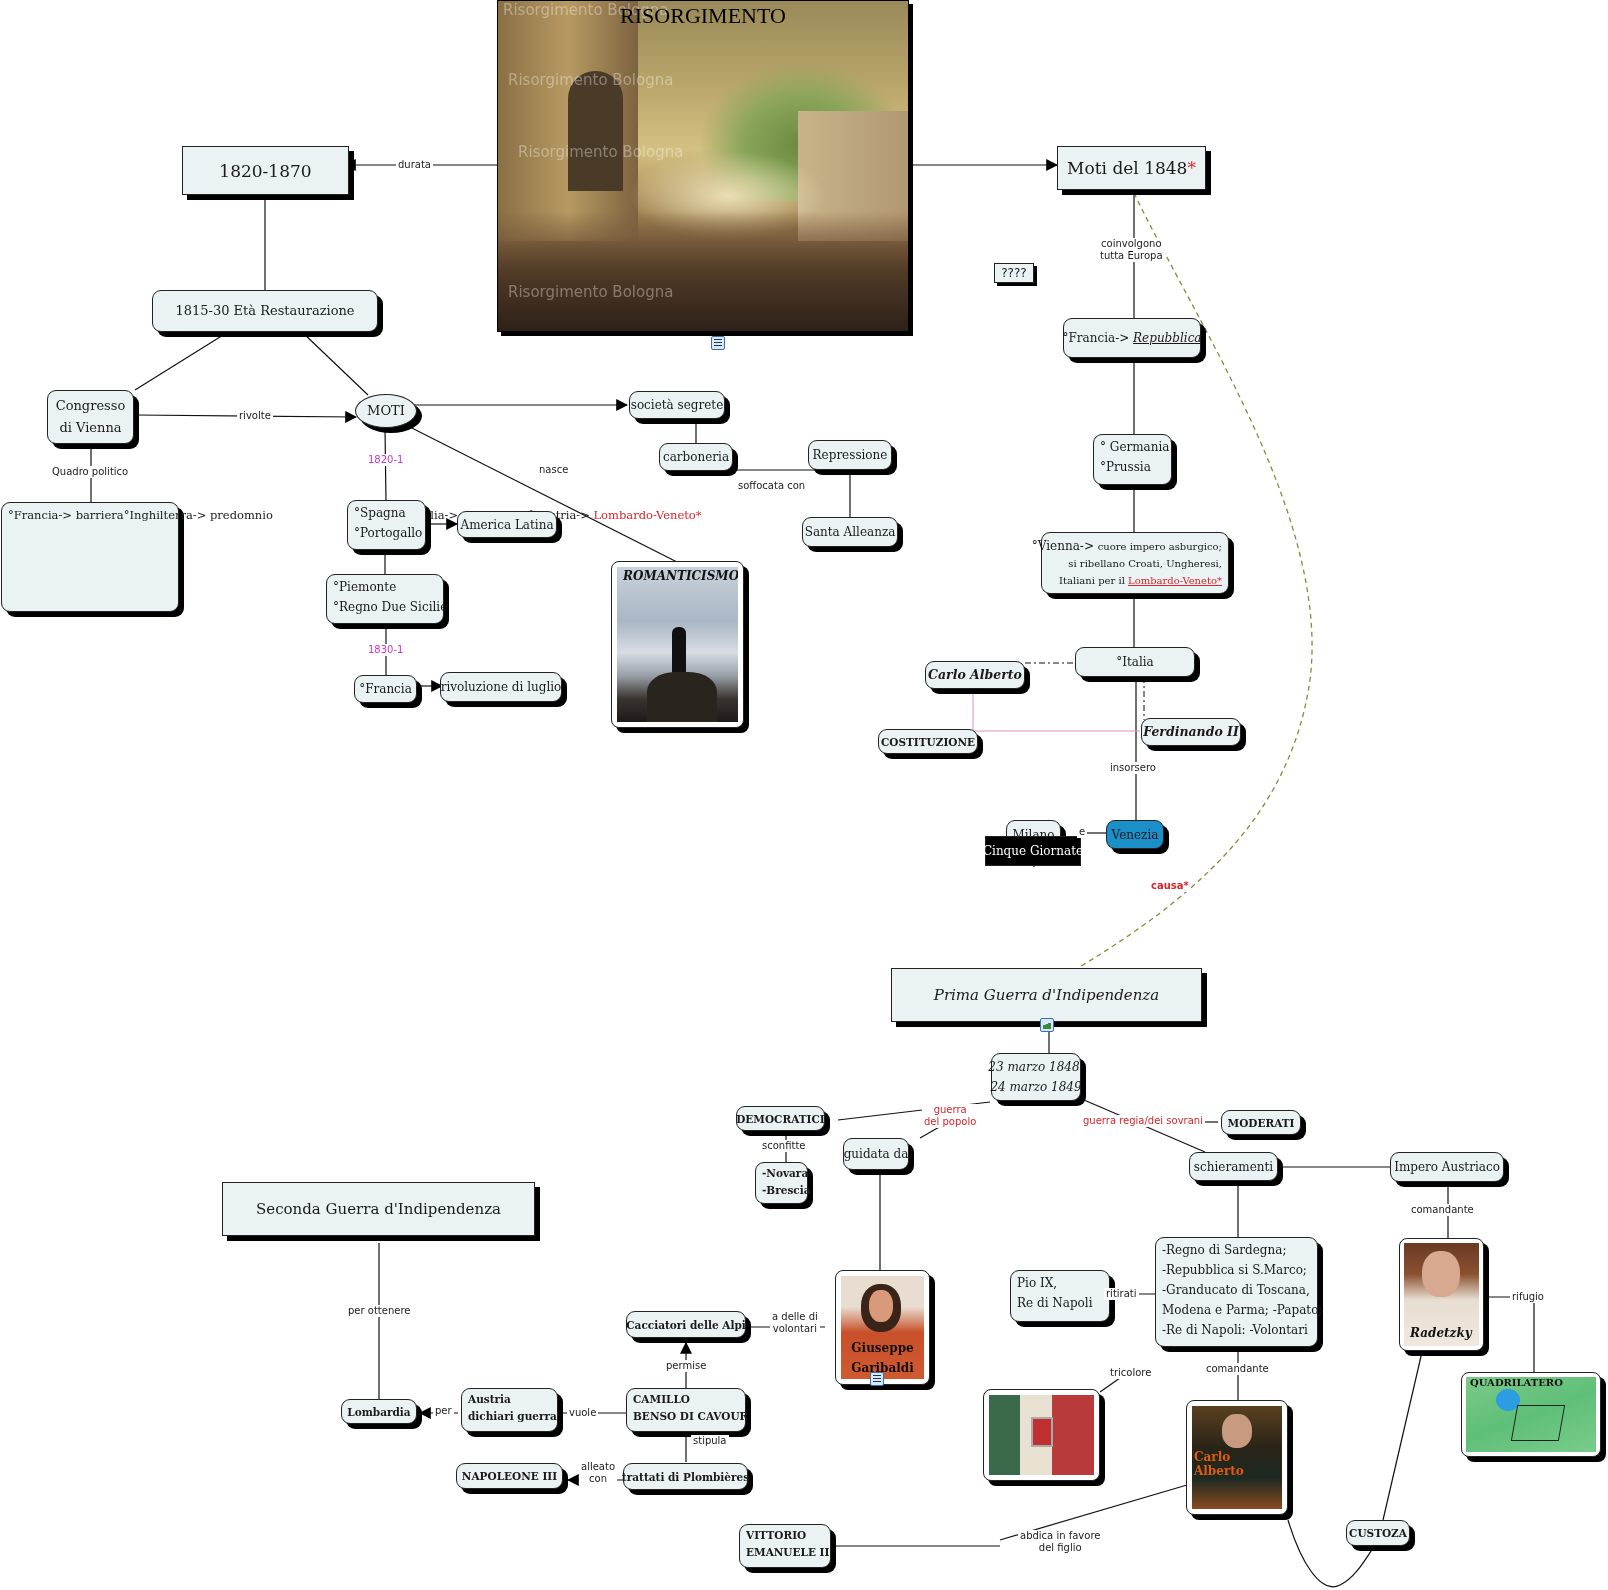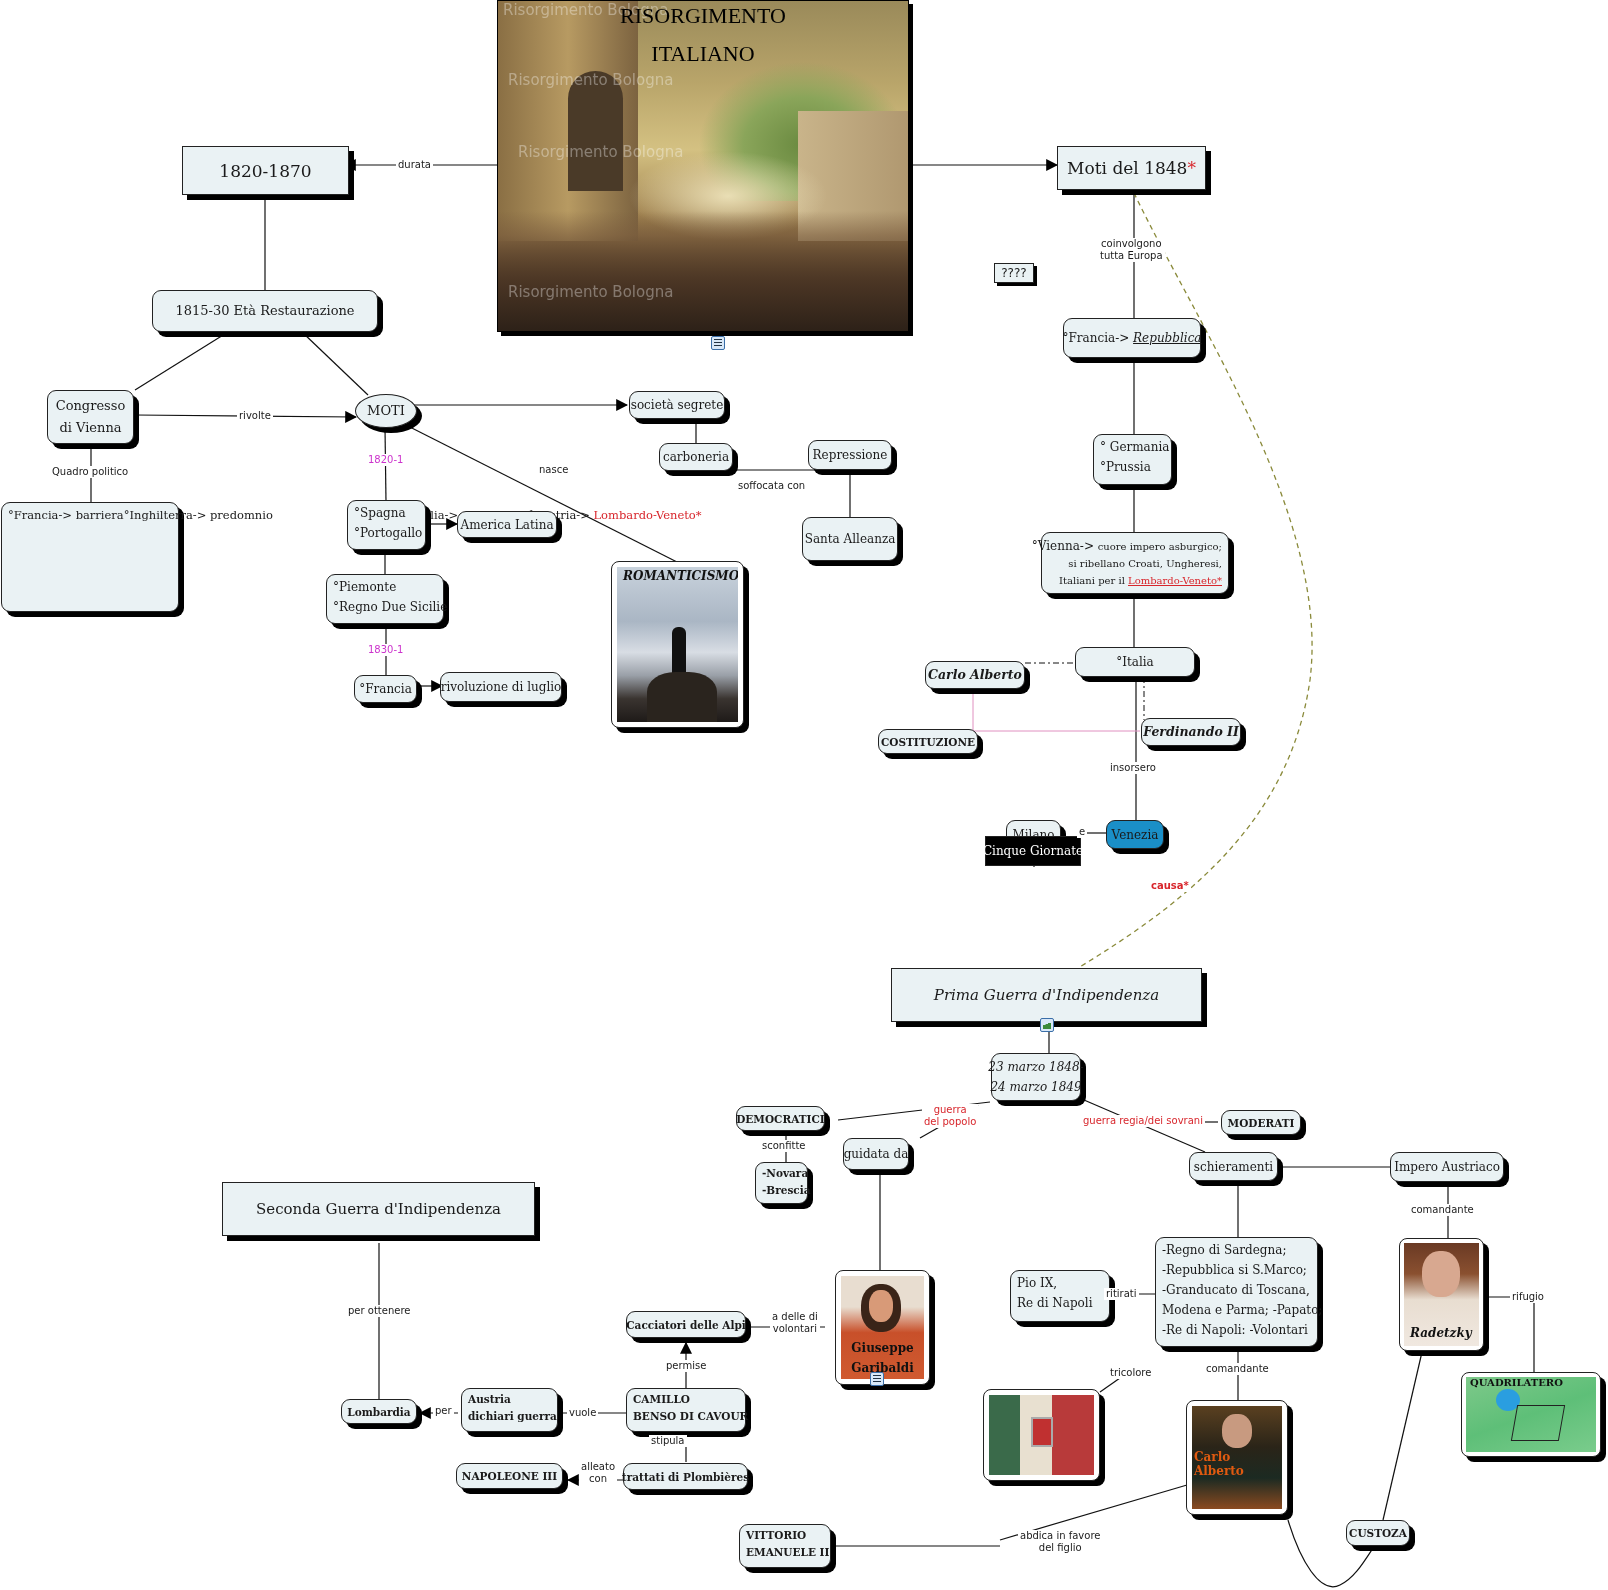--- a/index.html
+++ b/index.html
@@ -121,21 +121,20 @@
   <div class="archhole"></div>
   <div class="trees"></div>
   <div class="house"></div>
   <div class="smoke"></div>
   <div class="crowd"></div>
   <div class="wm" style="left:5px;top:0px;">Risorgimento Bologna</div>
   <div class="wm" style="left:10px;top:70px;">Risorgimento Bologna</div>
   <div class="wm" style="left:20px;top:142px;">Risorgimento Bologna</div>
   <div class="wm" style="left:10px;top:282px;">Risorgimento Bologna</div>
   <div class="title" style="top:2px;">RISORGIMENTO</div>
-  <div class="title" style="top:40px;">ITALIANO</div>
 </div>
 <div class="icon-badge" style="left:711px;top:336px;"></div>
 
 <div class="node sq big" style="left:182px;top:146px;width:167px;height:49px;">
     <span>1820-1870</span>
   </div>
 <div class="node" style="left:152px;top:290px;width:226px;height:42px;font-size:13px;">
     <span>1815-30  Età Restaurazione</span>
   </div>
 <div class="node" style="left:47px;top:390px;width:87px;height:54px;flex-direction:column;font-size:13px;line-height:22px;">
@@ -155,21 +154,21 @@
   </div>
 <div class="node" style="left:629px;top:391px;width:96px;height:28px;">
     <span>società segrete</span>
   </div>
 <div class="node" style="left:659px;top:443px;width:74px;height:28px;">
     <span>carboneria</span>
   </div>
 <div class="node" style="left:808px;top:440px;width:84px;height:30px;">
     <span>Repressione</span>
   </div>
-<div class="node" style="left:802px;top:517px;width:96px;height:44px;justify-content:center;">
+<div class="node" style="left:802px;top:517px;width:96px;height:30px;justify-content:center;">
     <span>Santa Alleanza</span>
   </div>
 
 <div class="node left" style="left:347px;top:500px;width:79px;height:50px;flex-direction:column;align-items:flex-start;">
   <span>°Spagna</span>
   <span>°Portogallo</span>
 </div>
 <div class="node" style="left:457px;top:511px;width:100px;height:27px;">
     <span>America Latina</span>
   </div>
@@ -353,15 +352,15 @@
 <div class="lbl" style="left:1409px;top:1204px;">comandante</div>
 <div class="lbl" style="left:1104px;top:1288px;">ritirati</div>
 <div class="lbl" style="left:1204px;top:1363px;">comandante</div>
 <div class="lbl" style="left:1510px;top:1291px;">rifugio</div>
 <div class="lbl" style="left:1108px;top:1367px;">tricolore</div>
 <div class="lbl" style="left:770px;top:1311px;"><span>a delle di</span><br><span>volontari</span></div>
 <div class="lbl" style="left:664px;top:1360px;">permise</div>
 <div class="lbl" style="left:346px;top:1305px;">per ottenere</div>
 <div class="lbl" style="left:433px;top:1405px;">per</div>
 <div class="lbl" style="left:567px;top:1407px;">vuole</div>
-<div class="lbl" style="left:649px;top:1435px;">stipula</div>
+<div class="lbl" style="left:691px;top:1435px;">stipula</div>
 <div class="lbl" style="left:579px;top:1461px;text-align:center;"><span>alleato</span><br><span>con</span></div>
 <div class="lbl" style="left:1018px;top:1530px;"><span>abdica in favore</span><br><span>del figlio</span></div>
 
 </body></html>

